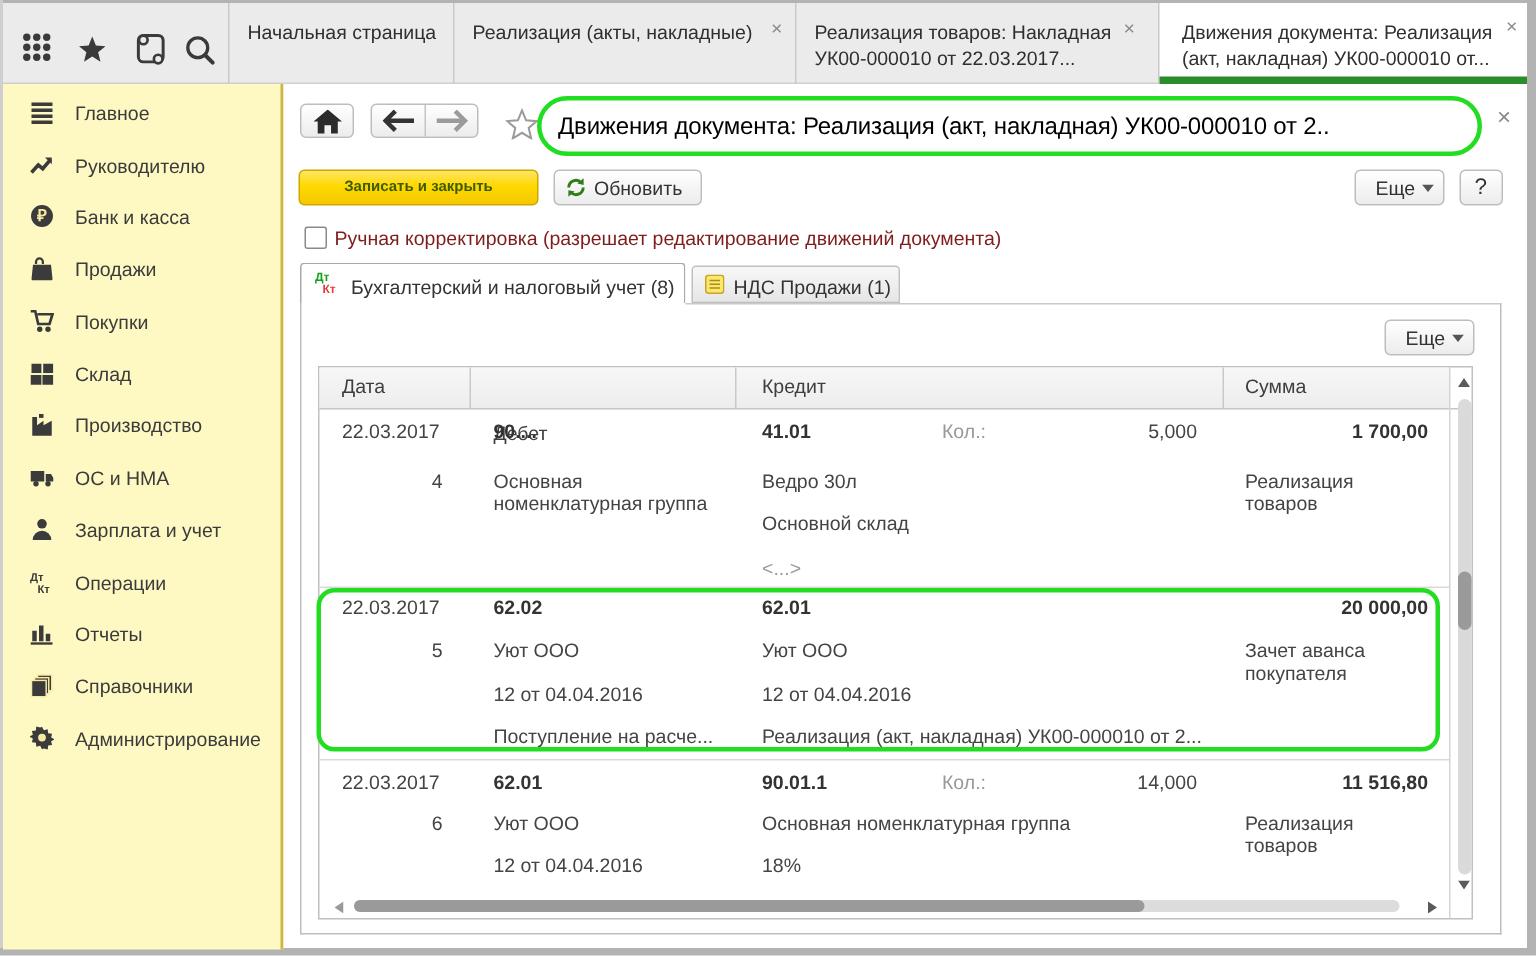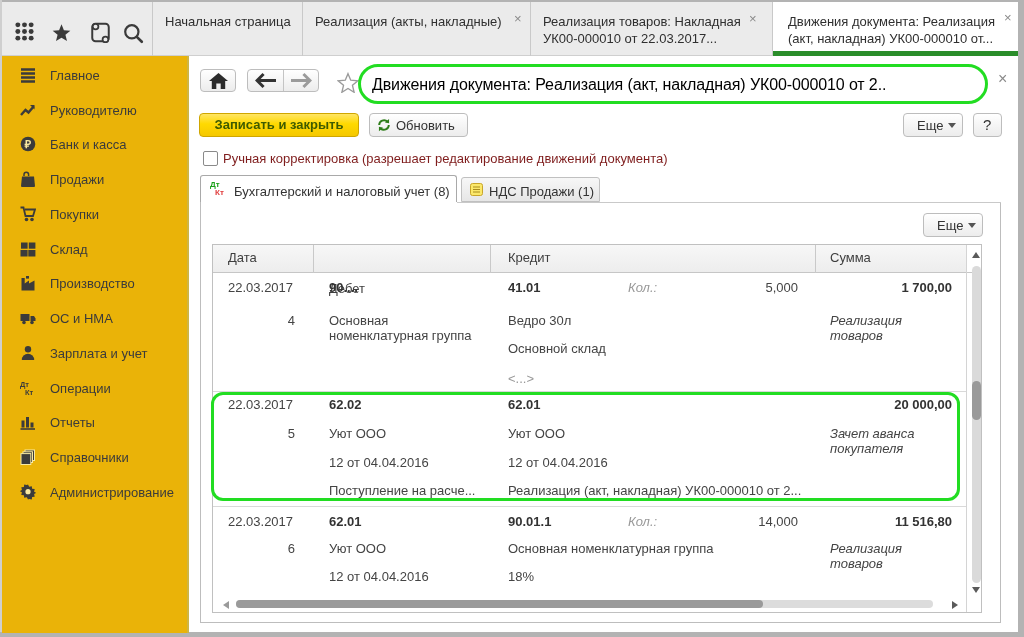--- a/index.html
+++ b/index.html
@@ -6,32 +6,32 @@
        font-family:"Liberation Sans",sans-serif;background:#b3b3b3;}
   .abs{position:absolute;}
   #win{position:absolute;left:3px;top:2px;right:6px;bottom:5px;background:#fff;border-radius:2px;}
   
   #topbar{position:absolute;left:2px;top:2px;right:6px;height:53px;background:#ebebeb;border-bottom:1px solid #cfcfcf;}
   .ttab{position:absolute;top:0;height:54px;border-left:1px solid #c9c9c9;font-size:13px;color:#2f2f2f;}
   .ttab .l1{position:absolute;left:12px;top:12px;white-space:nowrap;}
   .ttab .l2{position:absolute;left:12px;top:29px;white-space:nowrap;}
   .tx{position:absolute;color:#8a8a8a;font-size:13px;line-height:10px;}
   
-  #side{position:absolute;left:2px;top:56px;width:185px;bottom:4px;background:#eab308;border-right:2px solid #cdb544;}
+  #side{position:absolute;left:2px;top:56px;width:185px;bottom:4px;background:#fef9c3;border-right:2px solid #cdb544;}
   .sitem{position:absolute;left:0;width:100%;height:24px;}
   .sitem svg{position:absolute;left:18px;top:50%;margin-top:-9px;}
   .sitem .st{position:absolute;left:48px;top:50%;margin-top:-8px;font-size:13px;color:#3b3b3b;white-space:nowrap;line-height:16px;}
   
   #main{position:absolute;left:189px;top:56px;right:6px;bottom:5px;background:#fff;}
   .btn{position:absolute;background:linear-gradient(#ffffff,#ececec);border:1px solid #bdbdbd;border-radius:4px;box-sizing:border-box;}
   .hline{position:absolute;background:#c9c9c9;height:1px;}
   .vline{position:absolute;background:#d9d9d9;width:1px;}
   .t{position:absolute;font-size:13px;color:#444;white-space:nowrap;line-height:15px;}
   .b{font-weight:bold;color:#333;}
-  .it{font-style:italic;}
+  .it{}
   .right{transform:translateX(-100%);}
   .green-annot{position:absolute;border:3px solid #22dd22;pointer-events:none;box-sizing:border-box;}
 </style></head>
 <body>
 <div id="win"></div>
 <div class="abs" style="left:0;top:0;width:2px;height:632px;background:#cfcfcf;"></div>
 
 <div id="topbar">
 
   <svg class="abs" style="left:13px;top:20px" width="19" height="19" viewBox="0 0 20 20">
@@ -197,21 +197,21 @@
   <path d="M13.5 0 L11.4 2.1 L15.4 6 H0 V9 H15.4 L11.4 12.9 L13.5 15 L21 7.5 Z" fill="#9b9b9b"></path>
 </svg>
 <svg class="abs" style="left:337px;top:72px" width="22" height="21" viewBox="0 0 24 23">
   <path d="M12 1.8 L15 9 L22.8 9.6 L16.9 14.6 L18.7 22.2 L12 18.1 L5.3 22.2 L7.1 14.6 L1.2 9.6 L9 9 Z" fill="none" stroke="#9b9b9b" stroke-width="1.5"></path>
 </svg>
 <div class="t" style="left:372px;top:74px;font-size:16px;line-height:22px;letter-spacing:-0.12px;color:#000;">Движения документа: Реализация (акт, накладная) УК00-000010 от 2..</div>
 <div class="tx" style="left:998px;top:74px;font-size:16px;">×</div>
 <div class="green-annot" style="left:358px;top:64px;width:630px;height:40px;border-radius:20px;box-sizing:border-box;"></div>
 
 <div class="abs" style="left:199px;top:113px;width:160px;height:24px;background:linear-gradient(#ffe564,#ffd900 45%,#f5c800);border:1px solid #cfa600;border-radius:4px;box-sizing:border-box;text-align:center;">
-  <span style="font-size:13px;font-weight:bold;color:#3e5b00;line-height:22px;">Записать и закрыть</span>
+  <span style="font-size:10px;font-weight:bold;color:#3e5b00;line-height:22px;">Записать и закрыть</span>
 </div>
 <div class="btn" style="left:369px;top:113px;width:99px;height:24px;"></div>
 <svg class="abs" style="left:377px;top:118px" width="14" height="14" viewBox="0 0 16 16">
   <path d="M2.5 8 a5.5 5.5 0 0 1 9.5 -3.7" fill="none" stroke="#2e7d1a" stroke-width="2.2"></path>
   <path d="M13.5 8 a5.5 5.5 0 0 1 -9.5 3.7" fill="none" stroke="#2e7d1a" stroke-width="2.2"></path>
   <path d="M13.8 1 L13.8 6 L9 5 Z" fill="#2e7d1a"></path>
   <path d="M2.2 15 L2.2 10 L7 11 Z" fill="#2e7d1a"></path>
 </svg>
 <div class="t" style="left:396px;top:118px;color:#333;">Обновить</div>
 <div class="btn" style="left:903px;top:113px;width:60px;height:24px;"></div>

